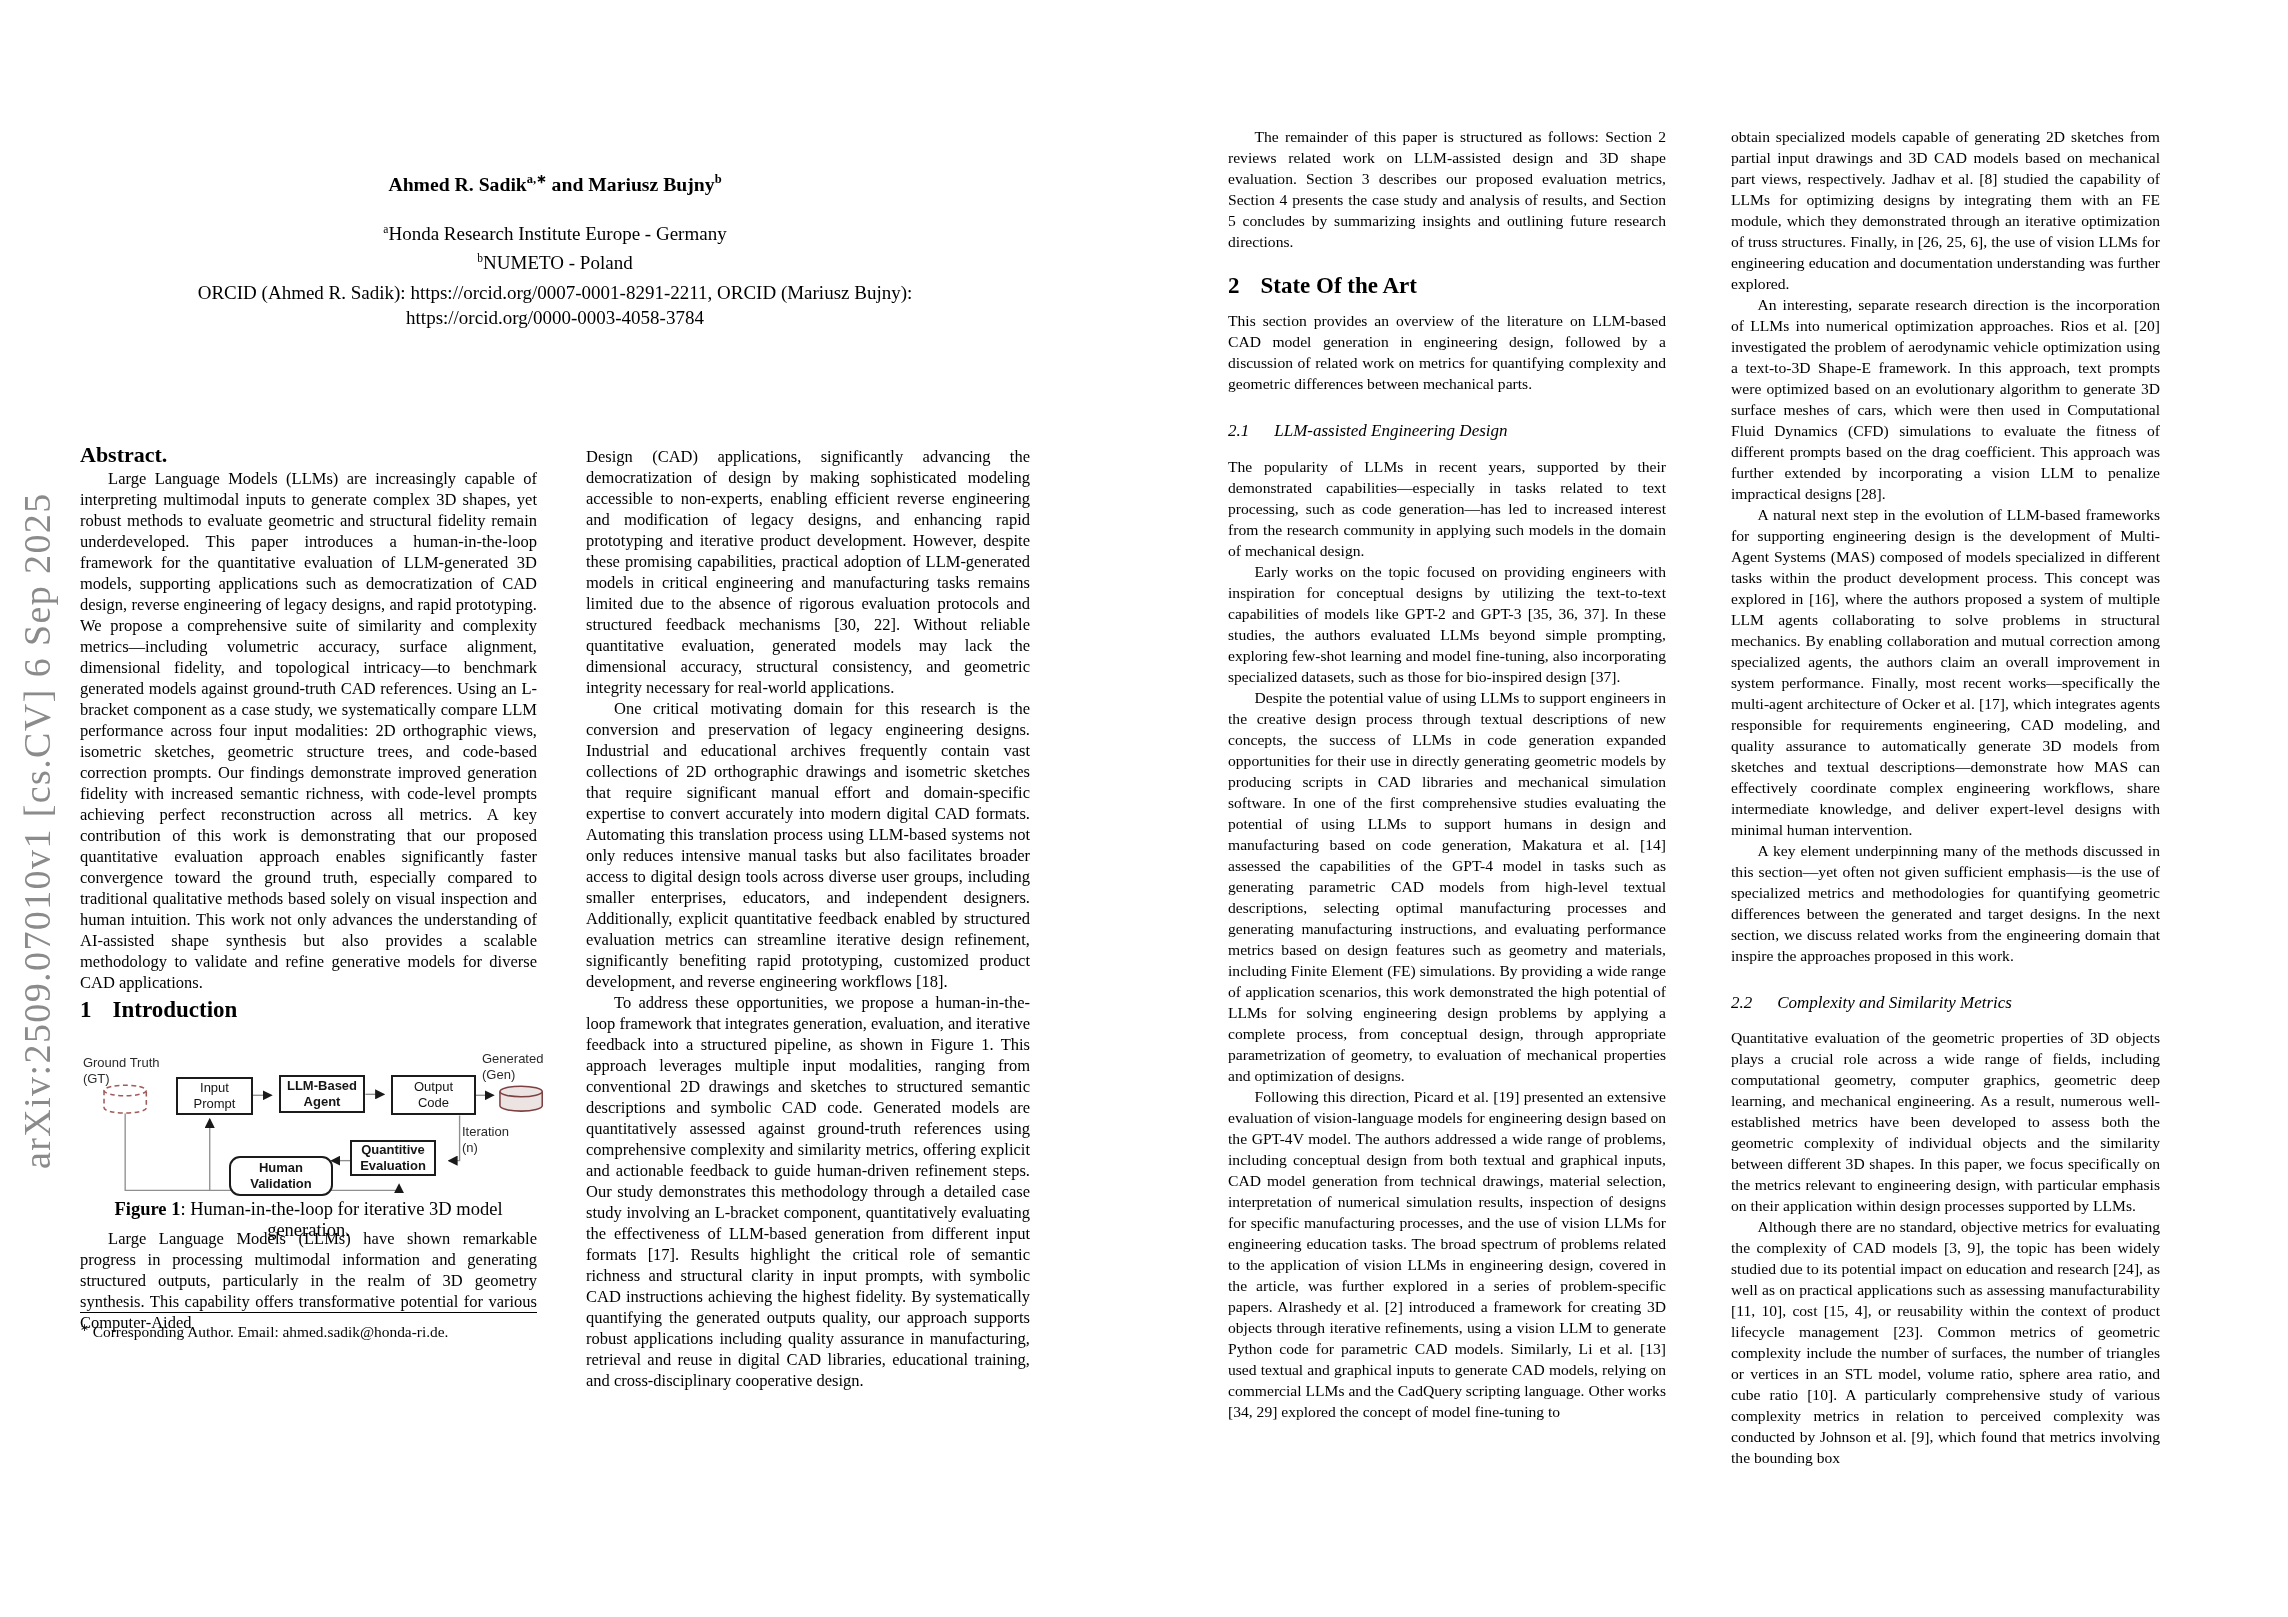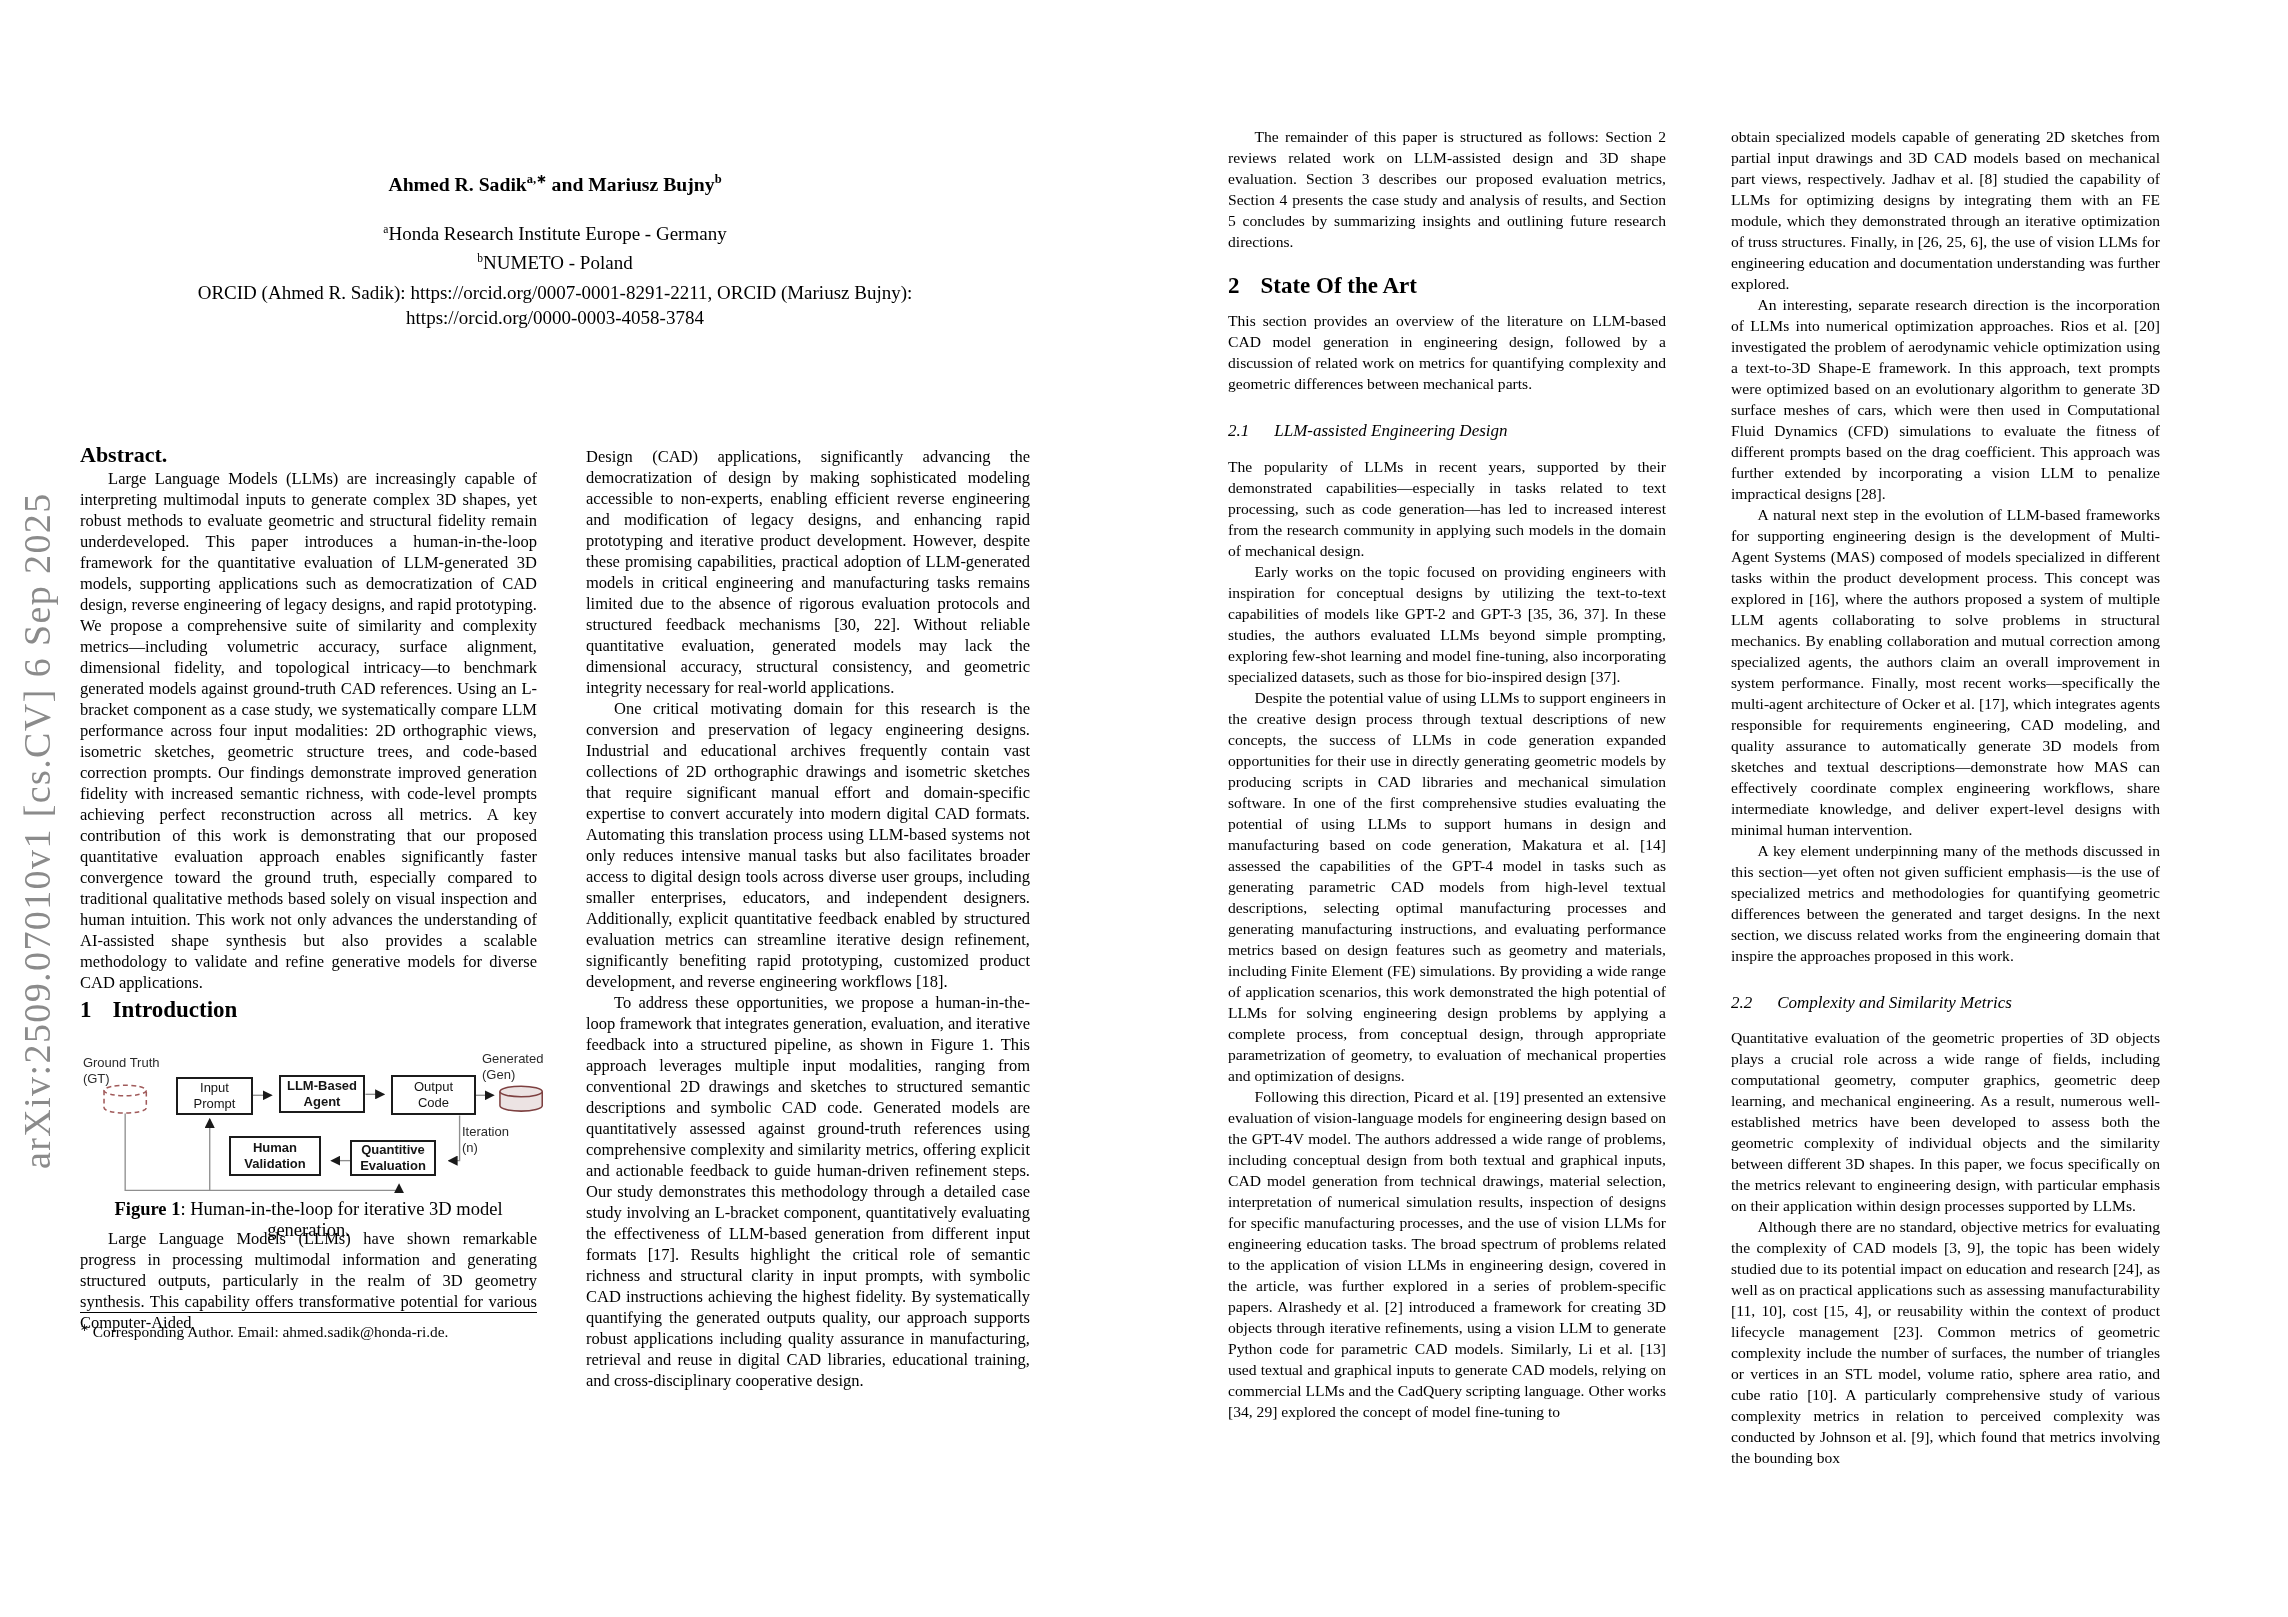--- a/index.html
+++ b/index.html
@@ -133,21 +133,21 @@
 (Gen)</div>
     <div class="fig-label" style="left:382px;top:74px;width:63px;">Iteration
 (n)</div>
 
     <div class="fig-box" style="left:96px;top:27px;width:77px;height:38px;">Input
 Prompt</div>
     <div class="fig-box bold" style="left:199px;top:25px;width:86px;height:38px;">LLM-Based
 Agent</div>
     <div class="fig-box" style="left:311px;top:25px;width:85px;height:40px;">Output
 Code</div>
-    <div class="fig-box bold" style="left:149px;top:86px;width:92px;height:40px;">Human
+    <div class="fig-box bold" style="left:149px;top:106px;width:104px;height:40px;border-radius:11px;">Human
 Validation</div>
     <div class="fig-box bold" style="left:270px;top:90px;width:86px;height:36px;">Quantitive
 Evaluation</div>
   </div>
 
   <div class="abs fig-caption">
     <span class="cap-label">Figure 1</span><span>: Human-in-the-loop for iterative 3D model generation.</span>
   </div>
 
   <div class="abs body-text" style="left:80px;top:1228px;width:457px;">

